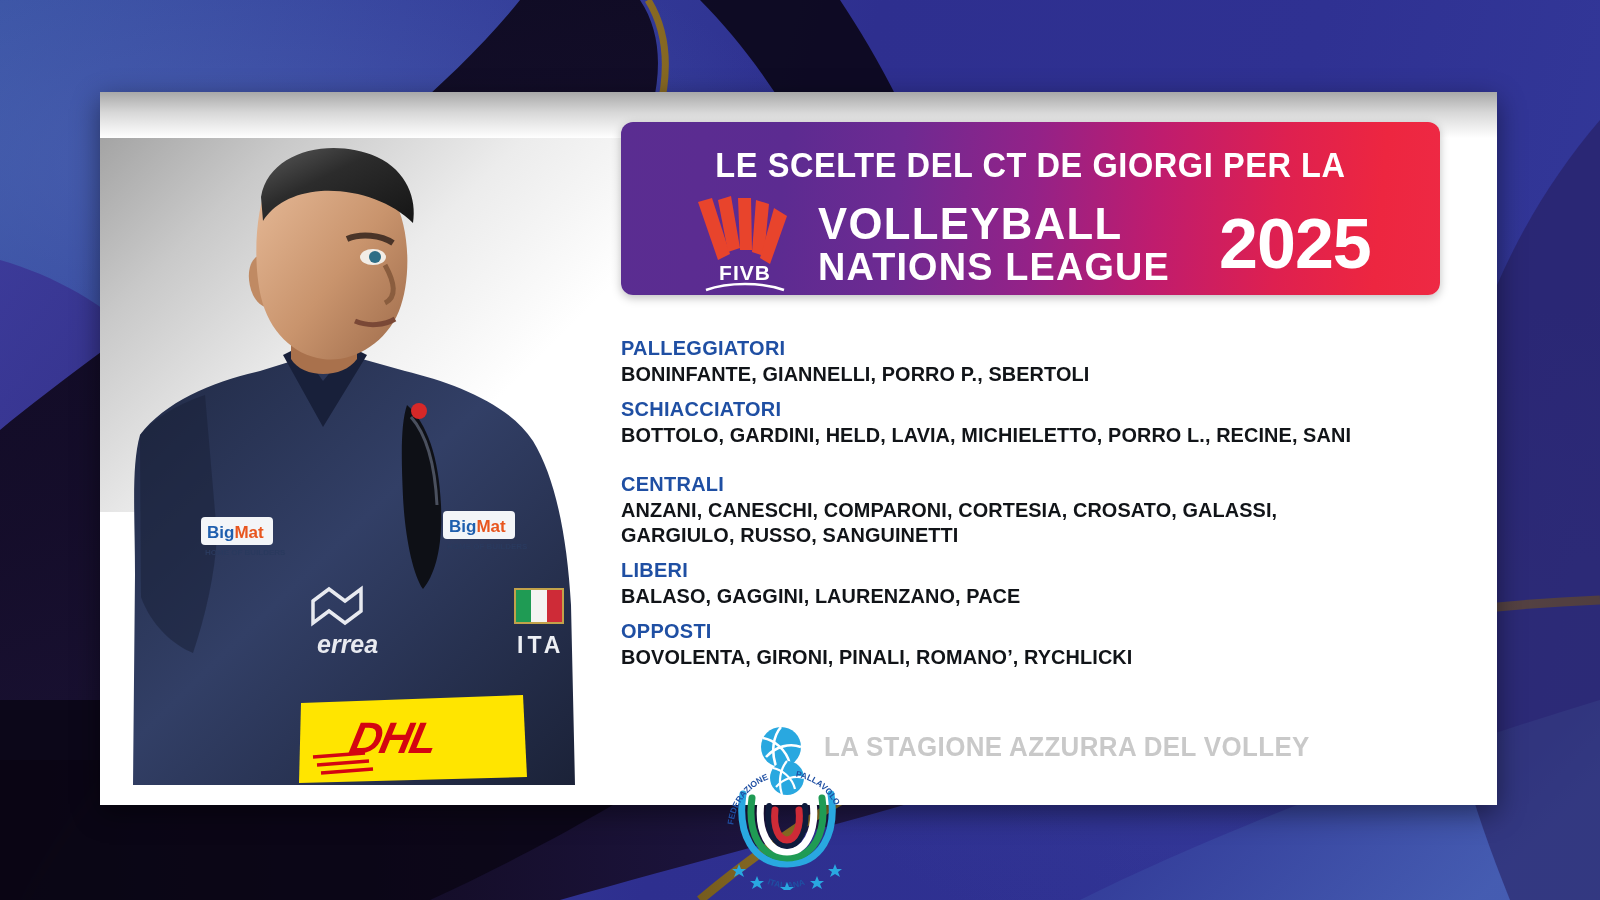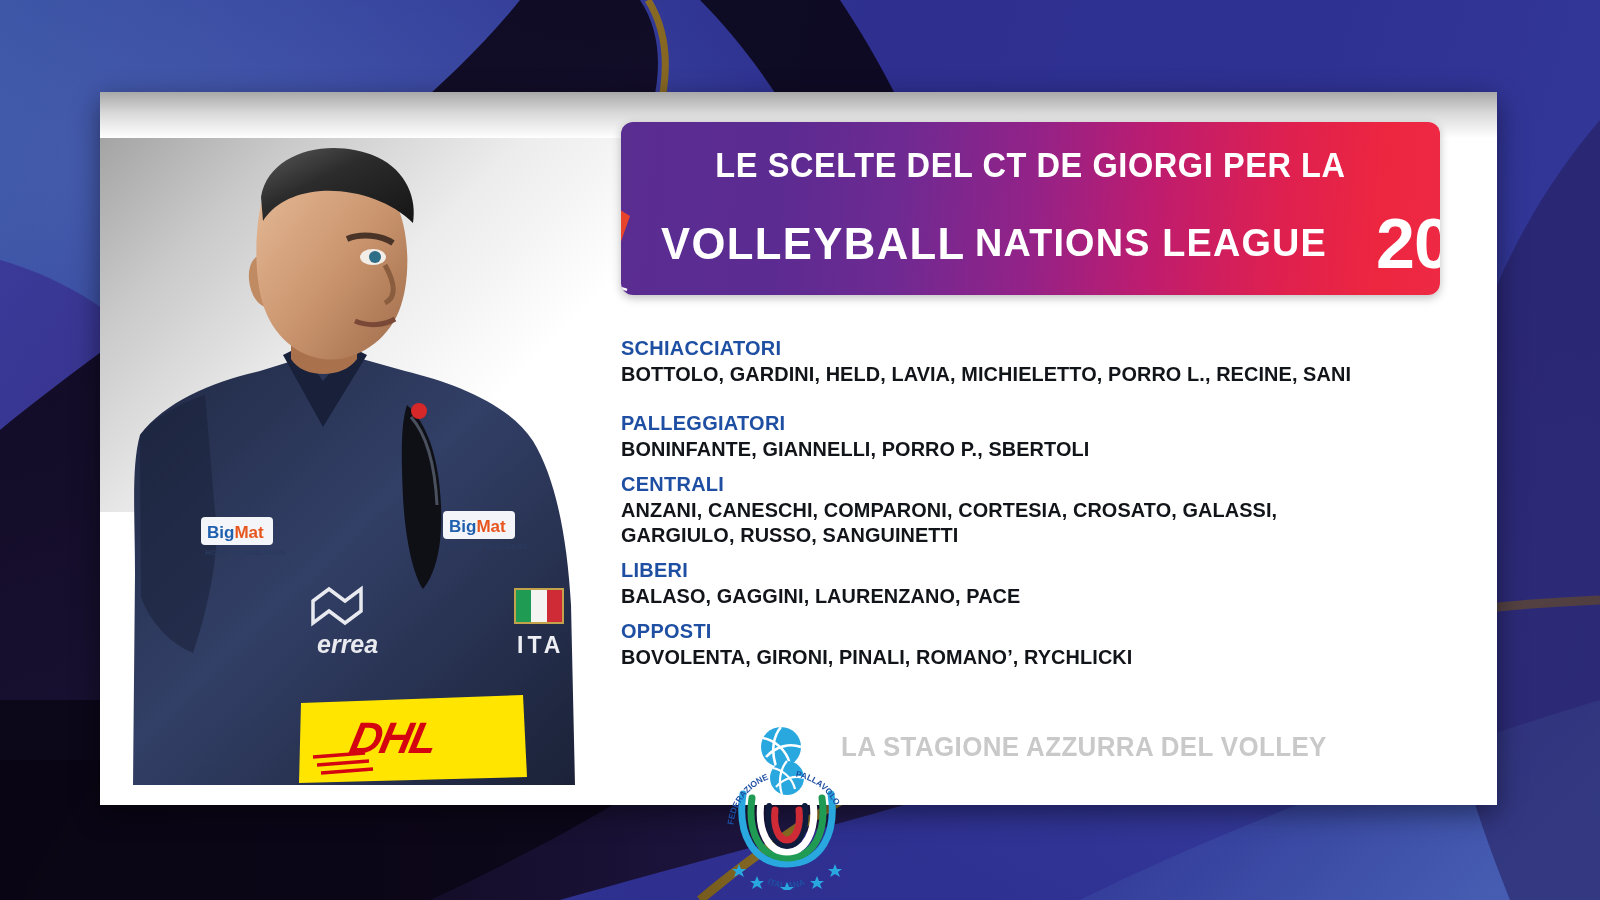--- a/index.html
+++ b/index.html
@@ -68,21 +68,21 @@
     position:absolute;left:0;right:0;top:23px;text-align:center;
     color:#fff;font-weight:bold;font-size:35px;letter-spacing:.6px;
     font-family:"Liberation Sans",sans-serif;
     transform:scaleX(.93);
   }
   .banner-row{
     position:absolute;left:0;right:0;top:72px;height:100px;
     display:flex;align-items:center;justify-content:center;gap:18px;
   }
   .vnl-logo{position:relative;width:110px;height:96px;flex:0 0 auto;}
-  .vnl-words{display:flex;flex-direction:row;line-height:.98;flex:0 0 auto;}
+  .vnl-words{display:flex;flex-direction:column;line-height:.98;flex:0 0 auto;}
   .vnl-words .w1{
     color:#fff;font-weight:bold;font-size:45px;letter-spacing:1.4px;
     transform:scaleX(.97);transform-origin:left center;
   }
   .vnl-words .w2{
     color:#fff;font-weight:bold;font-size:39px;letter-spacing:1.2px;margin-top:2px;
     transform:scaleX(.97);transform-origin:left center;
   }
   .vnl-year{
     color:#fff;font-weight:bold;font-size:70px;letter-spacing:-1px;
@@ -100,21 +100,21 @@
   }
   .grp-names{
     color:#111418;font-weight:bold;font-size:20.5px;letter-spacing:.1px;
     line-height:1.18;
     transform:scaleX(.97);transform-origin:left center;
     white-space:pre-line;
   }
 
   
   .tagline-row{
-    position:absolute;left:760px;top:726px;display:flex;align-items:center;gap:39px;
+    position:absolute;left:760px;top:726px;display:flex;align-items:center;gap:22px;
   }
   .tagline-ball{width:42px;height:42px;flex:0 0 auto;}
   .tagline-text{
     color:#c9c9c9;font-weight:bold;font-size:27px;letter-spacing:.4px;
     transform:scaleX(.96);transform-origin:left center;
   }
 
   
   .crest{position:absolute;left:723px;top:760px;width:128px;height:130px;}
 </style>
@@ -294,28 +294,28 @@
         <div class="w1">VOLLEYBALL</div>
         <div class="w2">NATIONS LEAGUE</div>
       </div>
 
       <div class="vnl-year">2025</div>
     </div>
   </div>
 
   <div class="roster">
 
+    <div class="grp">
+      <div class="grp-title">PALLEGGIATORI</div>
+      <div class="grp-names">BONINFANTE, GIANNELLI, PORRO P., SBERTOLI</div>
+    </div>
+
     <div class="grp gap">
       <div class="grp-title">SCHIACCIATORI</div>
       <div class="grp-names">BOTTOLO, GARDINI, HELD, LAVIA, MICHIELETTO, PORRO L., RECINE, SANI</div>
-    </div>
-
-    <div class="grp">
-      <div class="grp-title">PALLEGGIATORI</div>
-      <div class="grp-names">BONINFANTE, GIANNELLI, PORRO P., SBERTOLI</div>
     </div>
 
     <div class="grp">
       <div class="grp-title">CENTRALI</div>
       <div class="grp-names">ANZANI, CANESCHI, COMPARONI, CORTESIA, CROSATO, GALASSI,
 GARGIULO, RUSSO, SANGUINETTI</div>
     </div>
 
     <div class="grp">
       <div class="grp-title">LIBERI</div>

